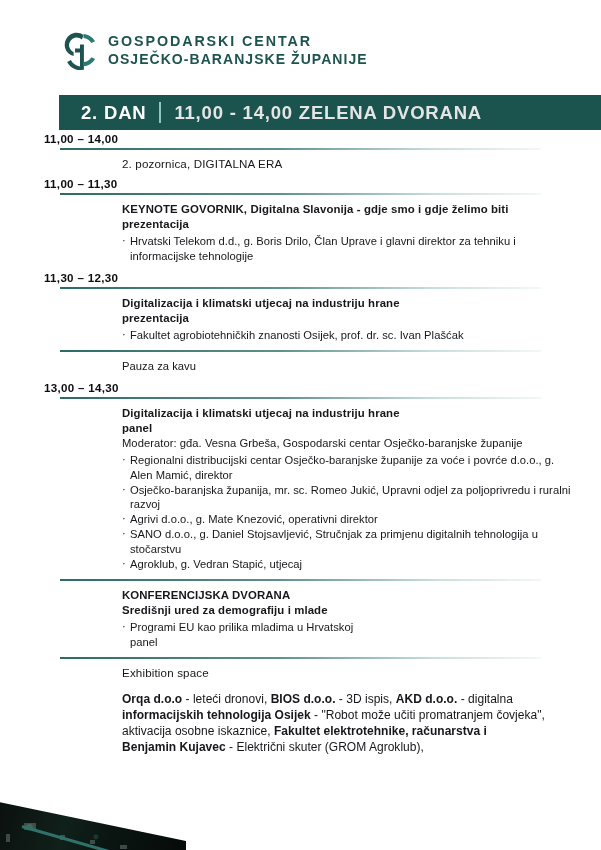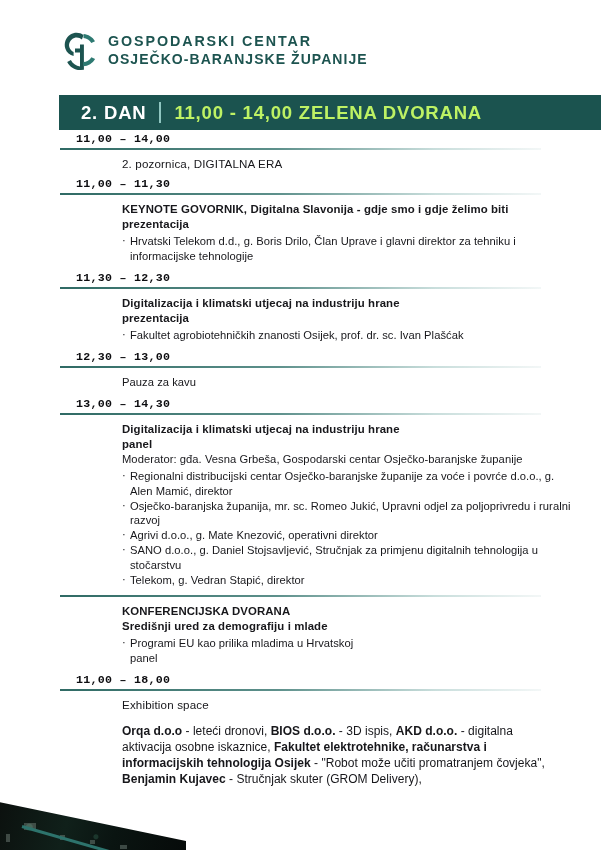--- a/index.html
+++ b/index.html
@@ -32,29 +32,29 @@
     background:#1b534f;display:flex;align-items:center;margin-top:12px;
   }
   .banner-inner{display:flex;align-items:center;padding-left:22px;}
   .banner-day{
     color:#ffffff;font-size:18.5px;font-weight:bold;letter-spacing:.8px;white-space:nowrap;
   }
   .banner-sep{
     width:2px;height:21px;background:#8fc6c0;margin:0 13px;flex:none;
   }
   .banner-main{
-    color:#bef264;font-size:18.5px;font-weight:bold;letter-spacing:.8px;white-space:nowrap;
+    color:#e5e5e5;font-size:18.5px;font-weight:bold;letter-spacing:.8px;white-space:nowrap;
   }
 
   
   .schedule{position:absolute;left:0;top:132px;width:601px;}
 
   .time-row{
-    padding-left:76px;padding-bottom:3px;
-    font-size:11.6px;font-weight:bold;letter-spacing:.3px;color:#0d0d10;font-family:Liberation Mono, monospace;
+    padding-left:44px;padding-bottom:3px;
+    font-size:11.6px;font-weight:bold;letter-spacing:.3px;color:#0d0d10;
   }
   .divider{
     margin-left:60px;width:481px;height:2px;
     background:linear-gradient(to right,#2f6a64 0%,#5d908b 45%,#c9dedc 78%,#f3f7f7 100%);
   }
 
   .block{padding-left:122px;padding-right:22px;}
   .pad-t6{padding-top:7px;}
   .pad-b6{padding-bottom:7px;}
 
@@ -151,63 +151,61 @@
     <div class="time-row">11,30 – 12,30</div>
     <div class="divider"></div>
     <div class="block pad-t6 pad-b6">
       <div class="b-title">Digitalizacija i klimatski utjecaj na industriju hrane</div>
       <div class="b-sub">prezentacija</div>
       <ul class="items">
         <li>Fakultet agrobiotehničkih znanosti Osijek, prof. dr. sc. Ivan Plašćak</li>
       </ul>
     </div>
 
-    <div class="time-row">12,30 – 13,00</div>
     <div class="divider"></div>
     <div class="block pad-t6 pad-b6">
       <div class="b-plain">Pauza za kavu</div>
     </div>
 
     <div class="time-row">13,00 – 14,30</div>
     <div class="divider"></div>
     <div class="block pad-t6 pad-b6">
       <div class="b-title">Digitalizacija i klimatski utjecaj na industriju hrane</div>
       <div class="b-sub">panel</div>
       <div class="b-plain">Moderator: gđa. Vesna Grbeša, Gospodarski centar Osječko-baranjske županije</div>
       <ul class="items">
         <li>Regionalni distribucijski centar Osječko-baranjske županije za voće i povrće d.o.o., g. Alen Mamić, direktor</li>
         <li>Osječko-baranjska županija, mr. sc. Romeo Jukić, Upravni odjel za poljoprivredu i ruralni razvoj</li>
         <li>Agrivi d.o.o., g. Mate Knezović, operativni direktor</li>
         <li>SANO d.o.o., g. Daniel Stojsavljević, Stručnjak za primjenu digitalnih tehnologija u stočarstvu</li>
-        <li>Telekom, g. Vedran Stapić, direktor</li>
+        <li>Agroklub, g. Vedran Stapić, utjecaj</li>
       </ul>
     </div>
 
     <div class="divider"></div>
 
     <div class="block pad-t6 pad-b6">
       <div class="b-title">KONFERENCIJSKA DVORANA</div>
       <div class="b-sub">Središnji ured za demografiju i mlade</div>
       <ul class="items">
         <li>
           <span>Programi EU kao prilika mladima u Hrvatskoj</span>
           <span class="cont">panel</span>
         </li>
       </ul>
     </div>
 
-    <div class="time-row">11,00 – 18,00</div>
     <div class="divider"></div>
     <div class="block pad-t6">
       <div class="b-stage" style="margin-bottom:12px;">Exhibition space</div>
       <div class="exh" id="exh-lines">
           <div><b>Orqa d.o.o</b><span> - leteći dronovi, </span><b>BIOS d.o.o.</b><span> - 3D ispis, </span><b>AKD d.o.o.</b><span> - digitalna</span></div>
+          <div><b>informacijskih tehnologija Osijek</b><span> - "Robot može učiti promatranjem čovjeka",</span></div>
           <div><span>aktivacija osobne iskaznice, </span><b>Fakultet elektrotehnike, računarstva i</b></div>
-          <div><b>informacijskih tehnologija Osijek</b><span> - "Robot može učiti promatranjem čovjeka",</span></div>
-          <div><b>Benjamin Kujavec</b><span> - Stručnjak skuter (GROM Delivery),</span></div>
+          <div><b>Benjamin Kujavec</b><span> - Električni skuter (GROM Agroklub),</span></div>
         </div>
     </div>
 
   </div>
 
   <div class="deco">
     <div class="deco-img">
       <span class="deco-chip" style="left:30px;bottom:26px;width:12px;height:7px;"></span>
       <span class="deco-chip" style="left:66px;bottom:16px;width:5px;height:5px;"></span>
       <span class="deco-chip" style="left:96px;bottom:12px;width:5px;height:4px;"></span>

